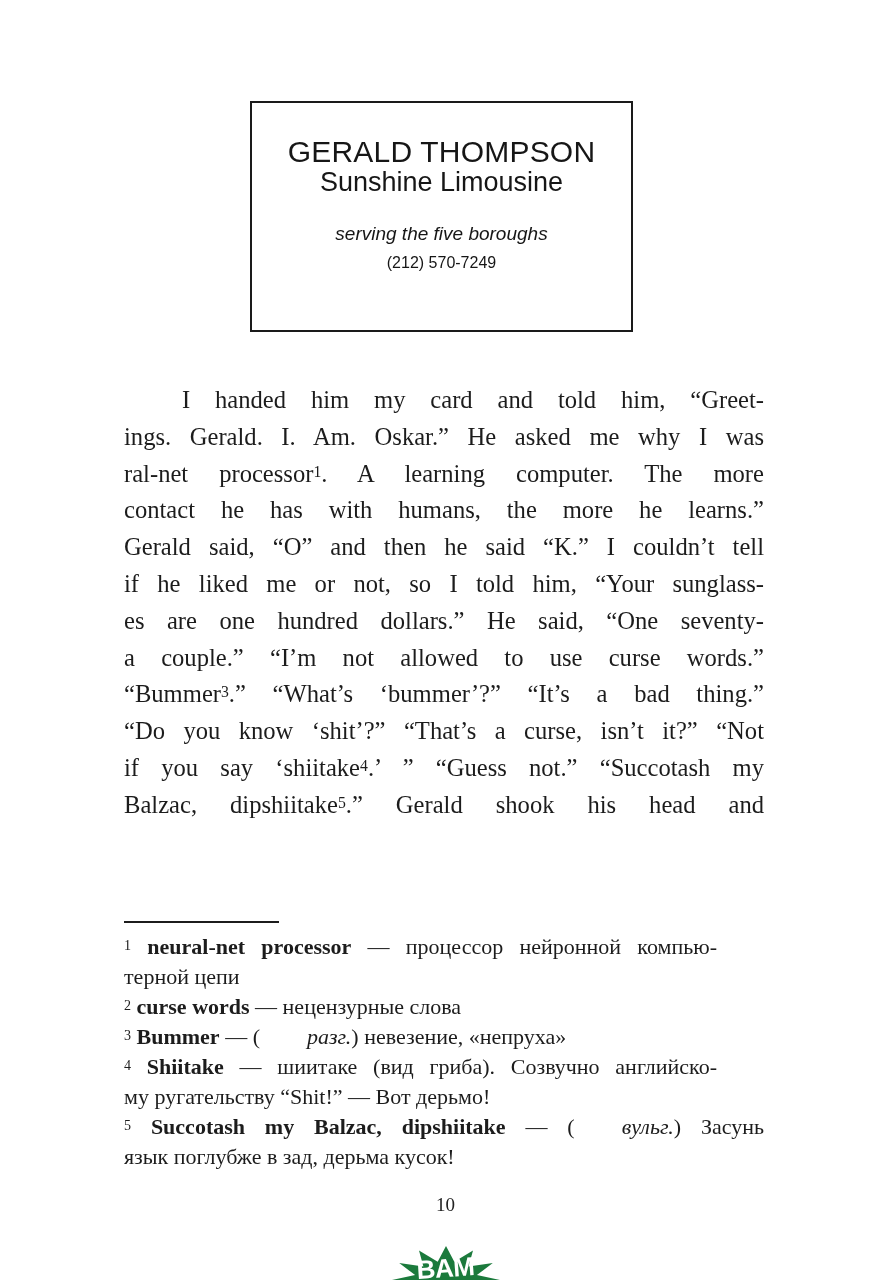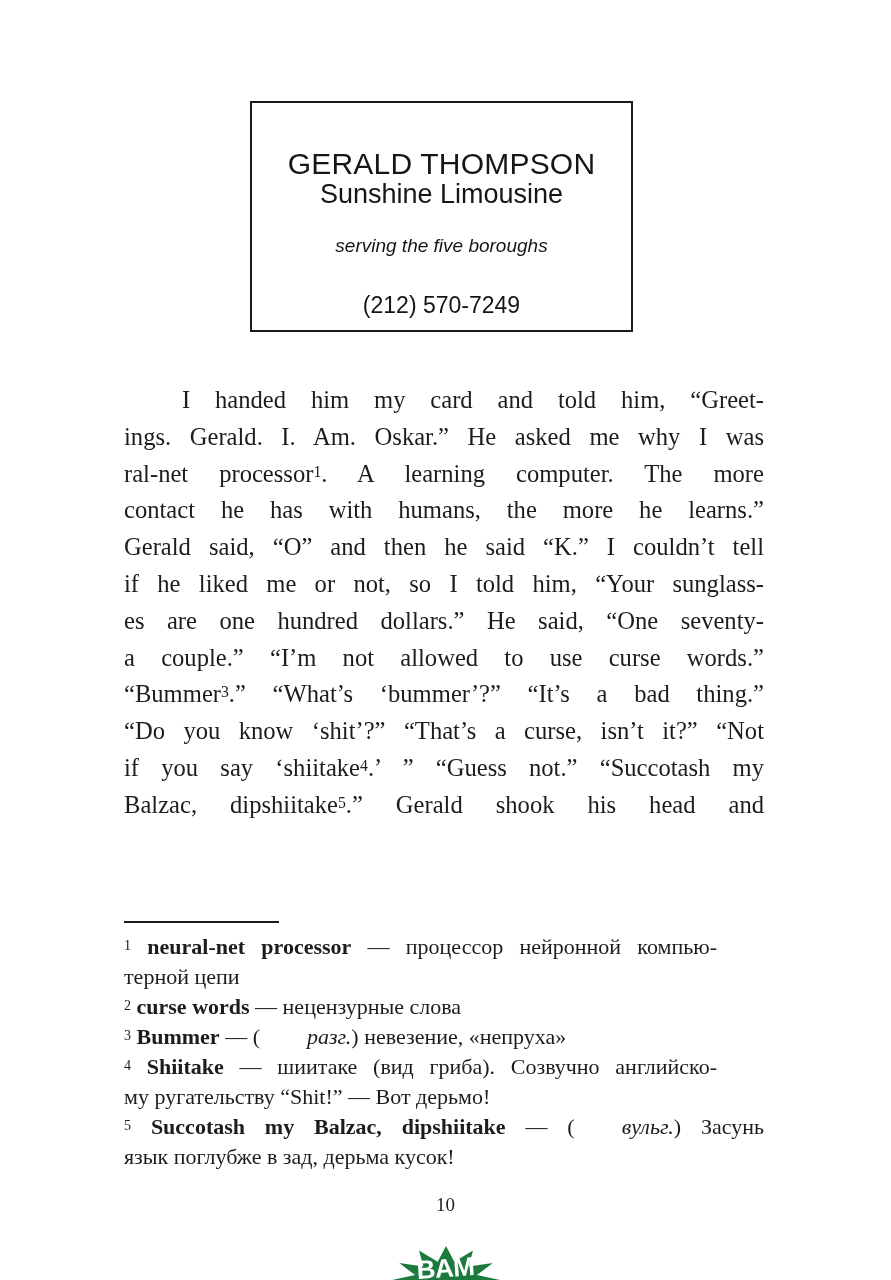--- a/index.html
+++ b/index.html
@@ -8,26 +8,26 @@
     position:relative; width:891px; height:1280px; margin:0 auto;
     background:#ffffff; overflow:hidden;
     font-family:"Liberation Serif", serif; color:#1c1c1c;
   }
 
   
   .card {
     position:absolute; left:250px; top:101px; width:383px; height:231px;
     box-sizing:border-box; border:2.5px solid #1a1a1a;
     text-align:center; font-family:"Liberation Sans", sans-serif;
-    padding-top:44px; color:#161616;
+    padding-top:32px; color:#161616;
   }
   .card-name    { font-size:30px; line-height:34px; letter-spacing:0.2px; }
   .card-company { font-size:27px; line-height:26px; }
   .card-tagline { font-size:19px; line-height:29px; font-style:italic; margin-top:24px; }
-  .card-phone   { font-size:23px; line-height:30px;margin-top:30px; }
+  .card-phone   { font-size:16px; line-height:30px; }
 
   
   .body-text { position:absolute; left:124px; top:382px; width:640px; font-size:24.6px; }
   .line {
     height:36.8px; line-height:36.8px; overflow:hidden;
     text-align:justify; text-align-last:justify;
   }
   .line.first { text-indent:58px; }
 
   sup { font-size:0.64em; line-height:0; vertical-align:0.3em; }

